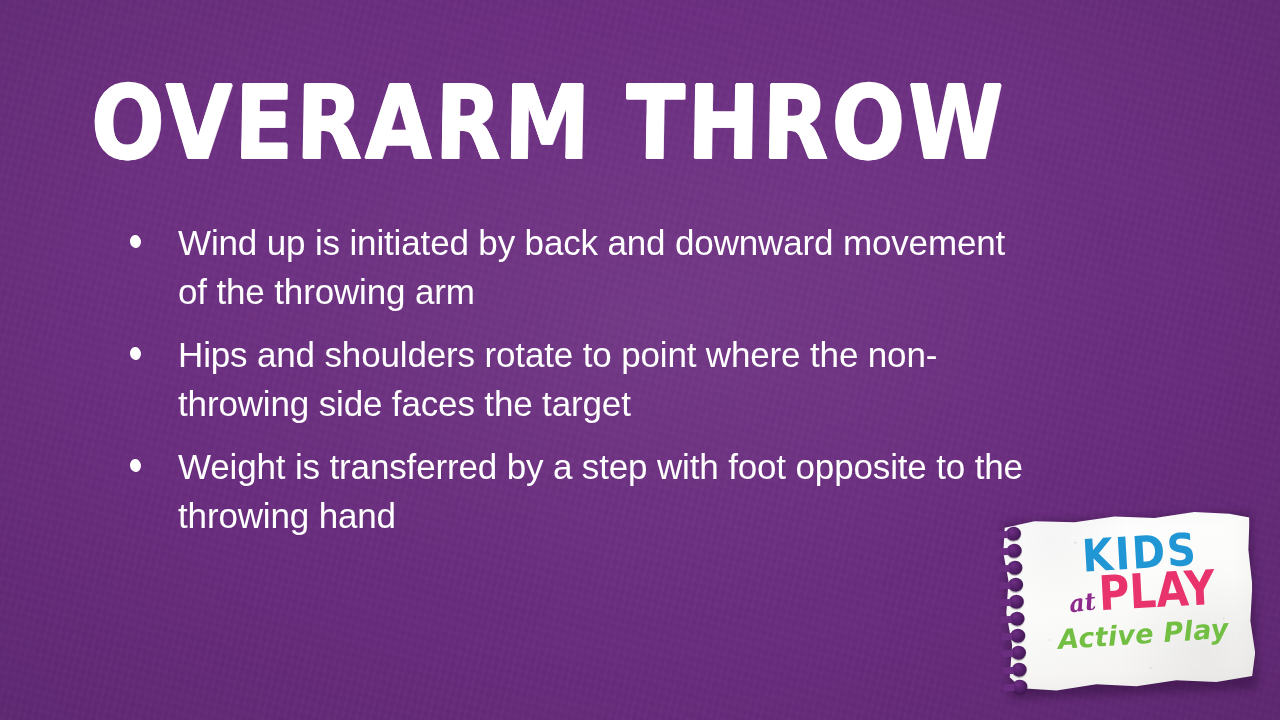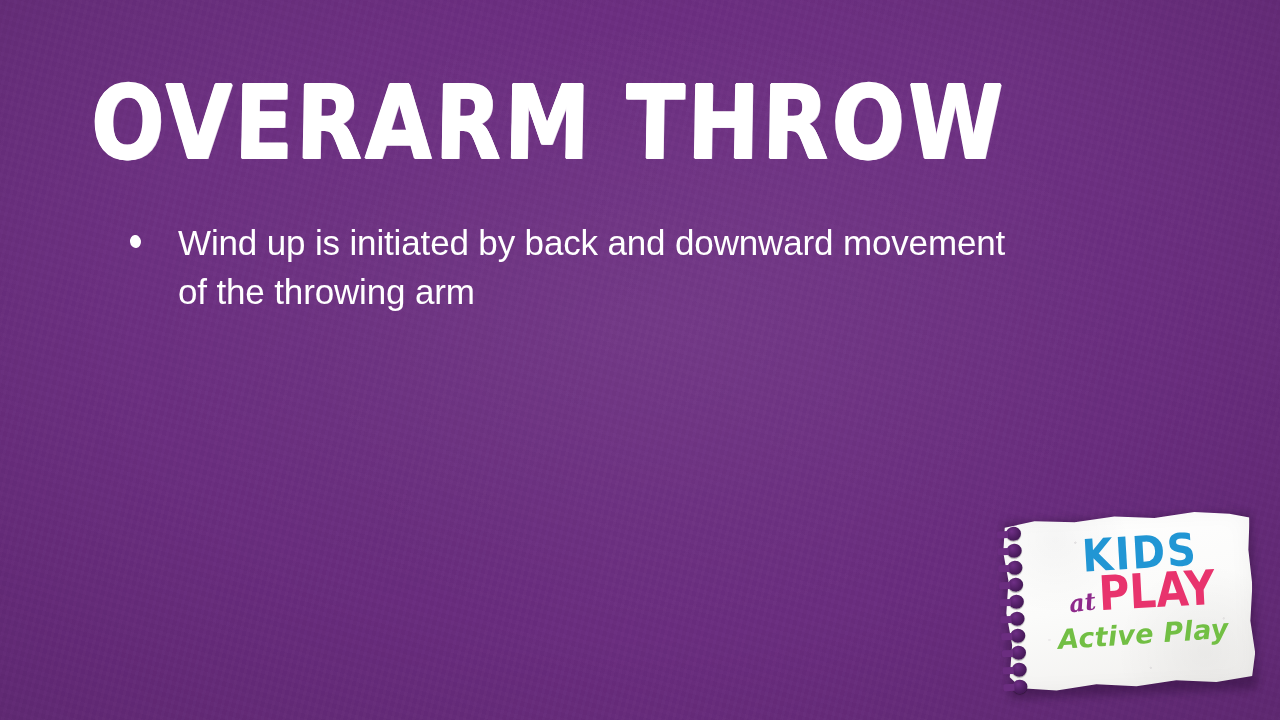--- a/index.html
+++ b/index.html
@@ -247,21 +247,29 @@
 
   <h1 id="title">OVERARM THROW</h1>
 
   <ul id="bullets" style="list-style:none;">
 
     <li class="bullet-item">
       <span class="bullet-marker"></span>
       <span class="bullet-text">Wind up is initiated by back and downward movement of the throwing arm</span>
     </li>
 
-
+    <li class="bullet-item">
+      <span class="bullet-marker"></span>
+      <span class="bullet-text">Hips and shoulders rotate to point where the non-throwing side faces the target</span>
+    </li>
+
+    <li class="bullet-item">
+      <span class="bullet-marker"></span>
+      <span class="bullet-text">Weight is transferred by a step with foot opposite to the throwing hand</span>
+    </li>
 
 
   </ul>
 
   <div id="logo-card">
     <div id="logo-shadow"></div>
     <div id="logo-paper">
       <div id="logo-speckle"></div>
     </div>
 

